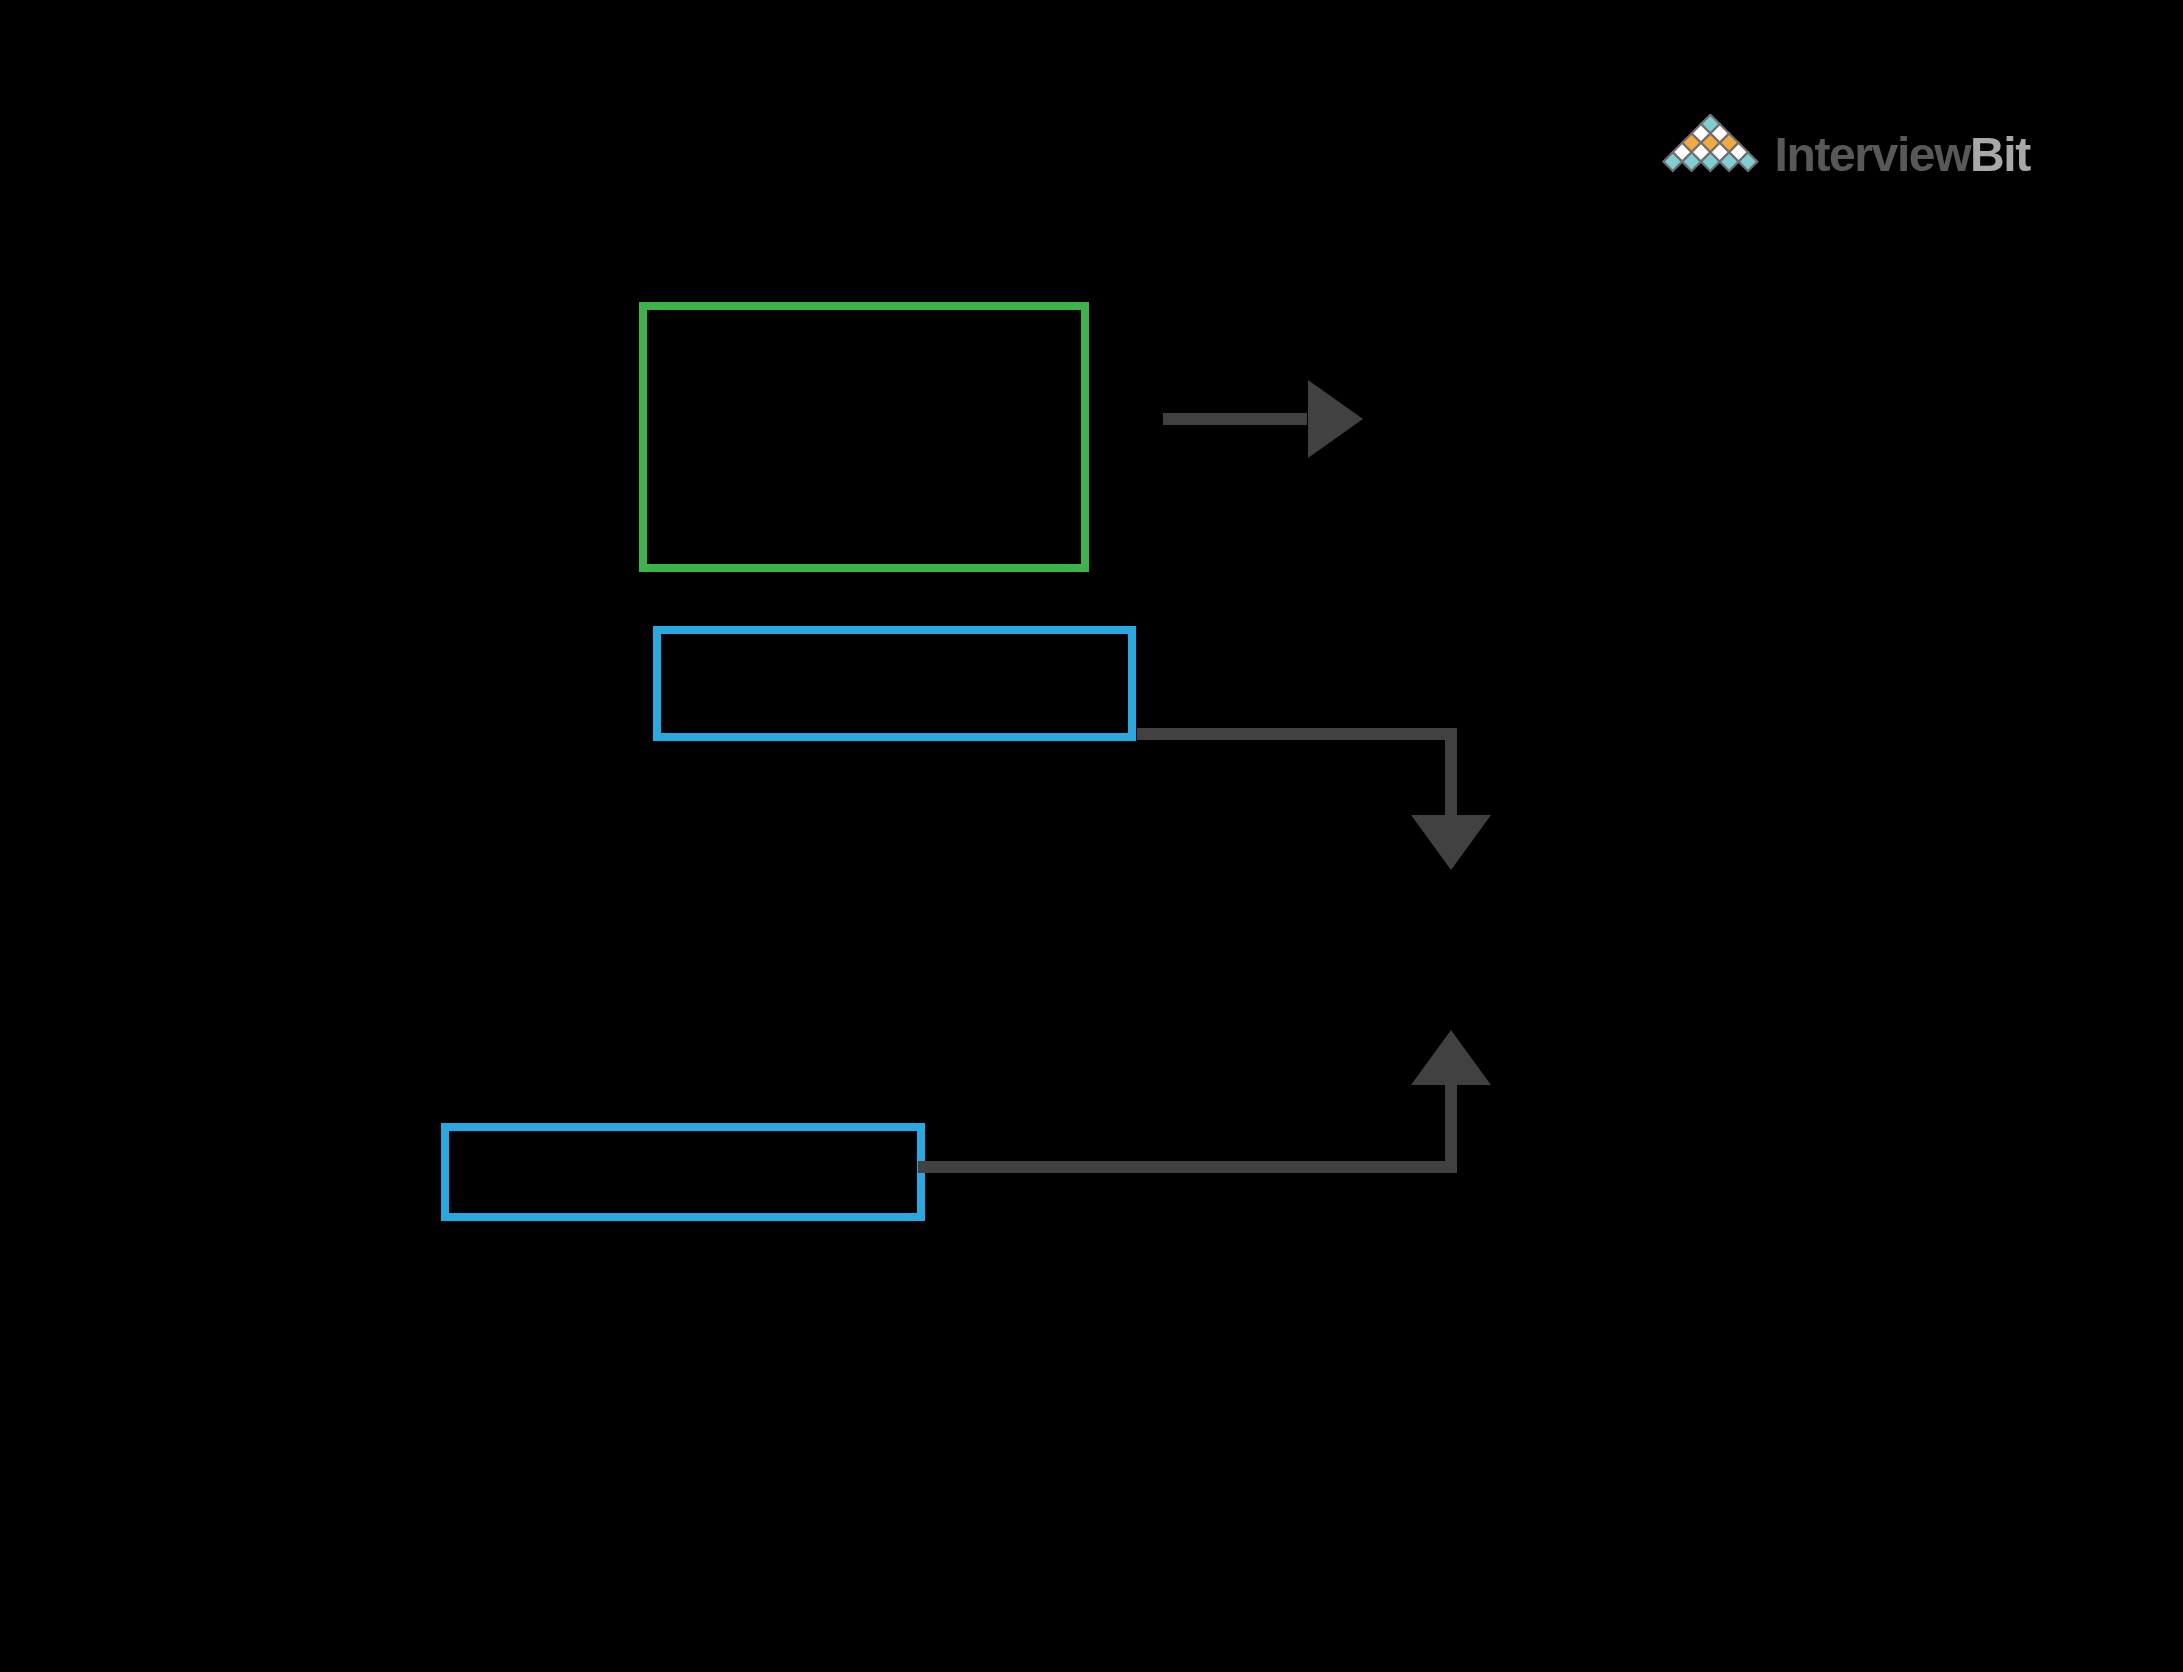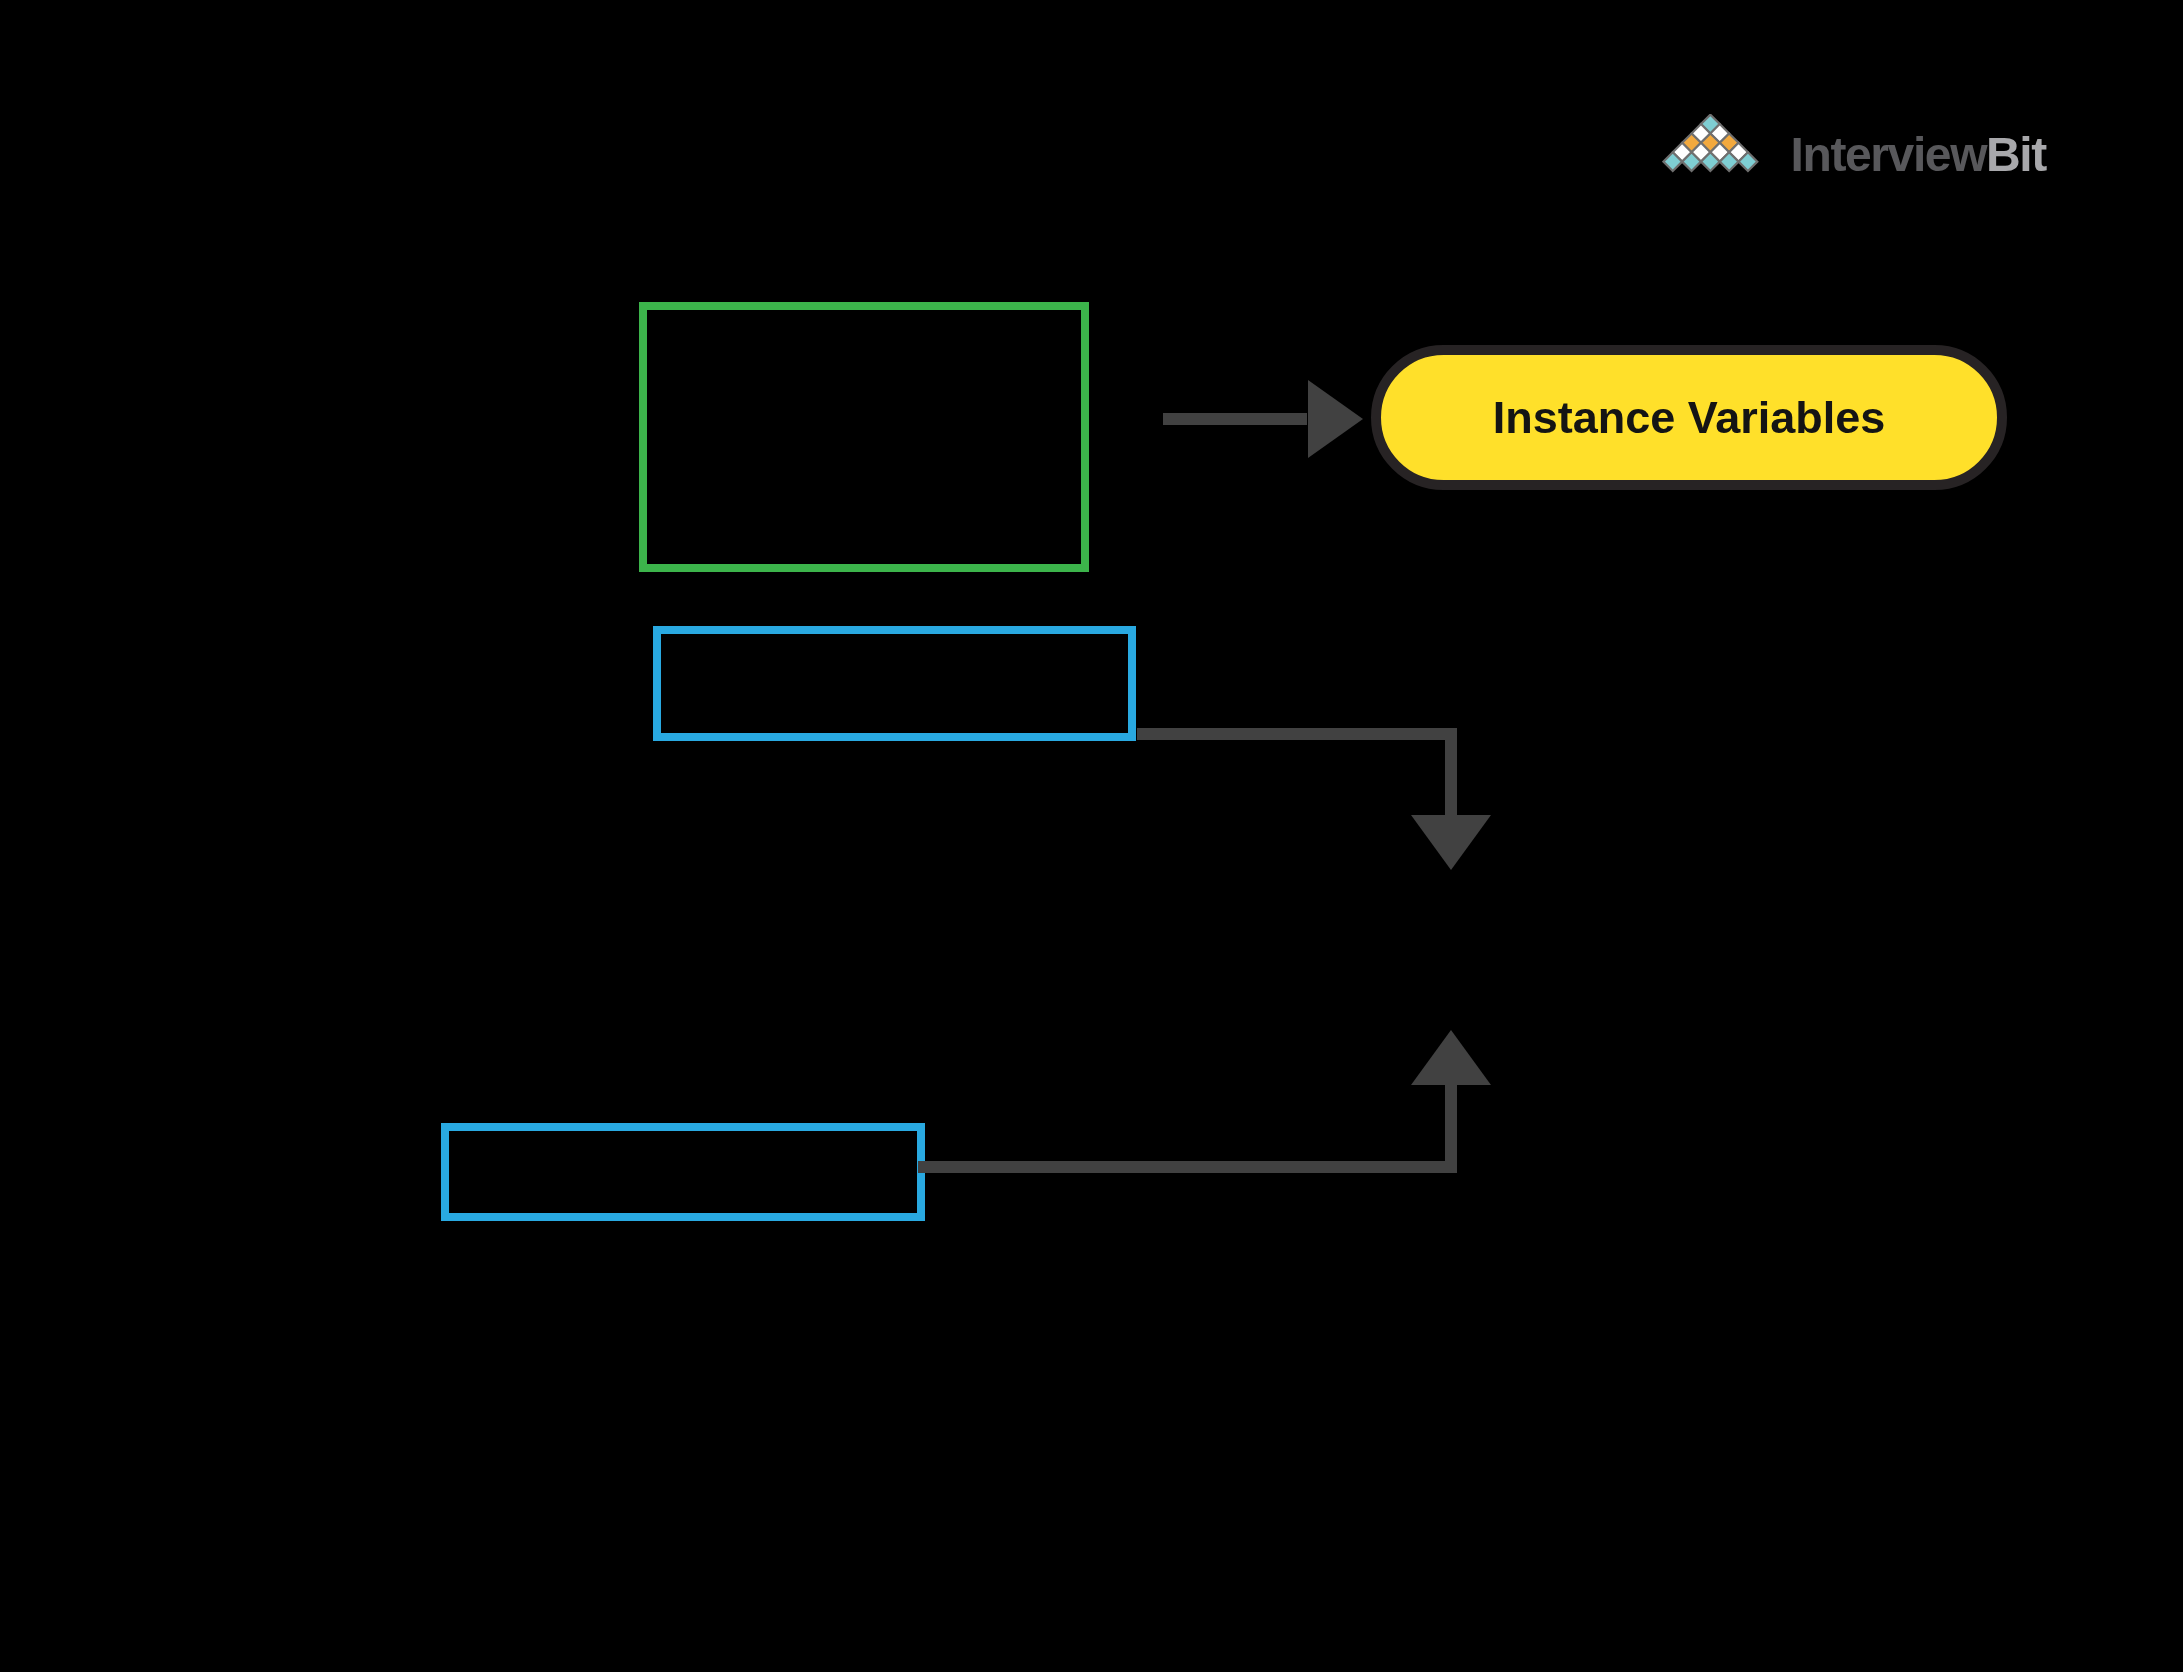--- a/index.html
+++ b/index.html
@@ -12,21 +12,21 @@
   }
 
   
   .logo {
     position: absolute; left: 1662px; top: 114px;
     display: flex; align-items: flex-end; gap: 11.6px; height: 66px;
   }
   .logo svg { width: 101px; height: 66px; display: block; }
   .brand {
     font-size: 48px; font-weight: bold; line-height: 1;
-    letter-spacing: -1.4px; padding-bottom: 1.4px; white-space: nowrap; margin-left: 16px;
+    letter-spacing: -1.4px; padding-bottom: 1.4px; white-space: nowrap;
   }
   .brand .b1 { color: var(--brand1, #58585B); }
   .brand .b2 { color: var(--brand2, #A8A8AB); }
 
   
   .box { position: absolute; background: transparent; }
   .box.green  { left: 639px;  top: 302px;  width: 434px; height: 254px; border: 8.7px solid var(--green, #3CB44B); }
   .box.blue1  { left: 653px;  top: 626px;  width: 467px; height: 99px; border: 8.7px solid var(--blue, #29A9E1); }
   .box.blue2  { left: 441px;  top: 1123px; width: 468px; height: 82px; border: 8.7px solid var(--blue, #29A9E1); }
 
@@ -99,18 +99,15 @@
   <div class="head right"></div>
 
   <div class="seg c1-h"></div>
   <div class="seg c1-v"></div>
   <div class="head down"></div>
 
   <div class="seg c2-h"></div>
   <div class="seg c2-v"></div>
   <div class="head up"></div>
 
-  <div class="pill yellow">
-    <span>Instance Variables</span>
-  </div>
 
 </div>
 
 
 </body></html>

